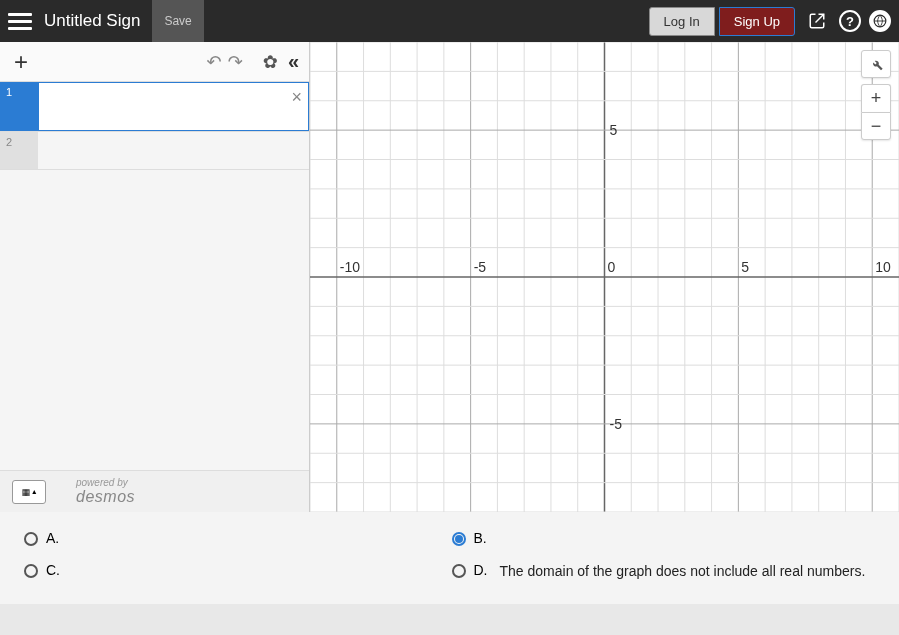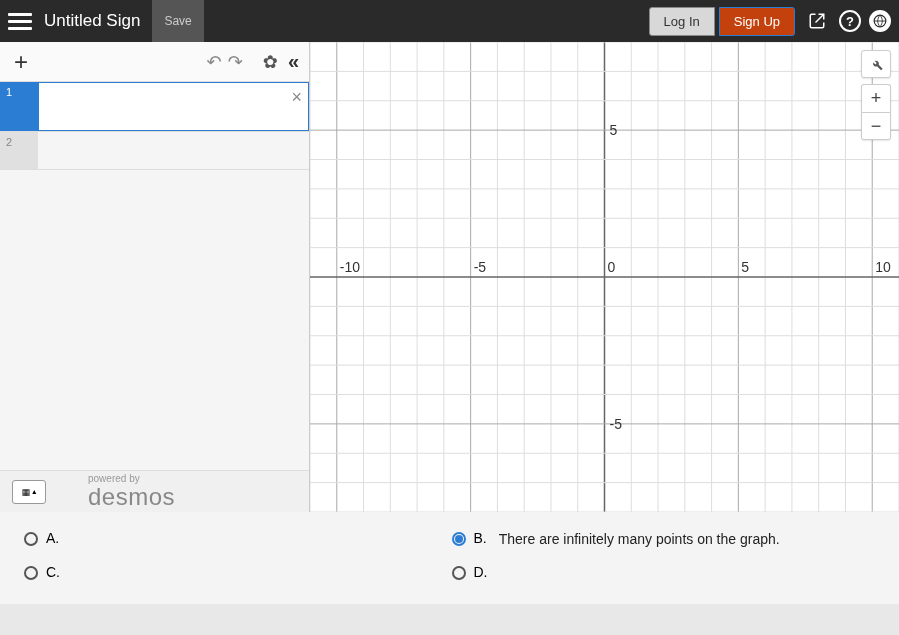--- a/index.html
+++ b/index.html
@@ -57,21 +57,21 @@
     border: 1px solid #888;
     cursor: pointer;
     margin-left: 4px;
   }
   .login-btn {
     background: #d8d8d8;
     color: #333;
     border-radius: 3px 0 0 3px;
   }
   .signup-btn {
-    background: #c2410c;
+    background: #7f1d1d;
     color: #fff;
     border: 1px solid #2b7cd3;
     border-radius: 0 3px 3px 0;
   }
   .header-icon {
     width: 28px;
     height: 28px;
     display: flex;
     align-items: center;
     justify-content: center;
@@ -190,28 +190,29 @@
     border-radius: 3px;
     background: #fff;
     display: flex;
     align-items: center;
     justify-content: center;
     font-size: 11px;
     cursor: pointer;
     gap: 2px;
   }
   .powered {
-    margin-left: 42px;
+    margin-left: 30px;
     color: #999;
     font-size: 10px;
     line-height: 1.1;
+    font-style: italic;
   }
   .desmos-logo {
     color: #888;
-    font-size: 24px;
+    font-size: 16px;
     font-weight: 300;
     letter-spacing: 0.5px;
   }
   
   
   .graph-area {
     flex: 1;
     position: relative;
     background: #fff;
     overflow: hidden;
@@ -444,26 +445,26 @@
 
 <div class="question">
   <div class="q-row">
     <div class="q-col">
       <div class="radio" id="radio-0"></div>
       <span class="q-letter">A.</span>
     </div>
     <div class="q-col">
       <div class="radio selected" id="radio-1"></div>
       <span class="q-letter">B.</span>
-      <span class="q-text" id="opt-1">There are infinitely many points on the graph.</span>
     </div>
   </div>
   <div class="q-row">
     <div class="q-col">
       <div class="radio" id="radio-2"></div>
       <span class="q-letter">C.</span>
     </div>
     <div class="q-col">
       <div class="radio" id="radio-3"></div>
       <span class="q-letter">D.</span>
+      <span class="q-text" id="opt-3">The domain of the graph does not include all real numbers.</span>
     </div>
   </div>
 </div>
 
 </body></html>

